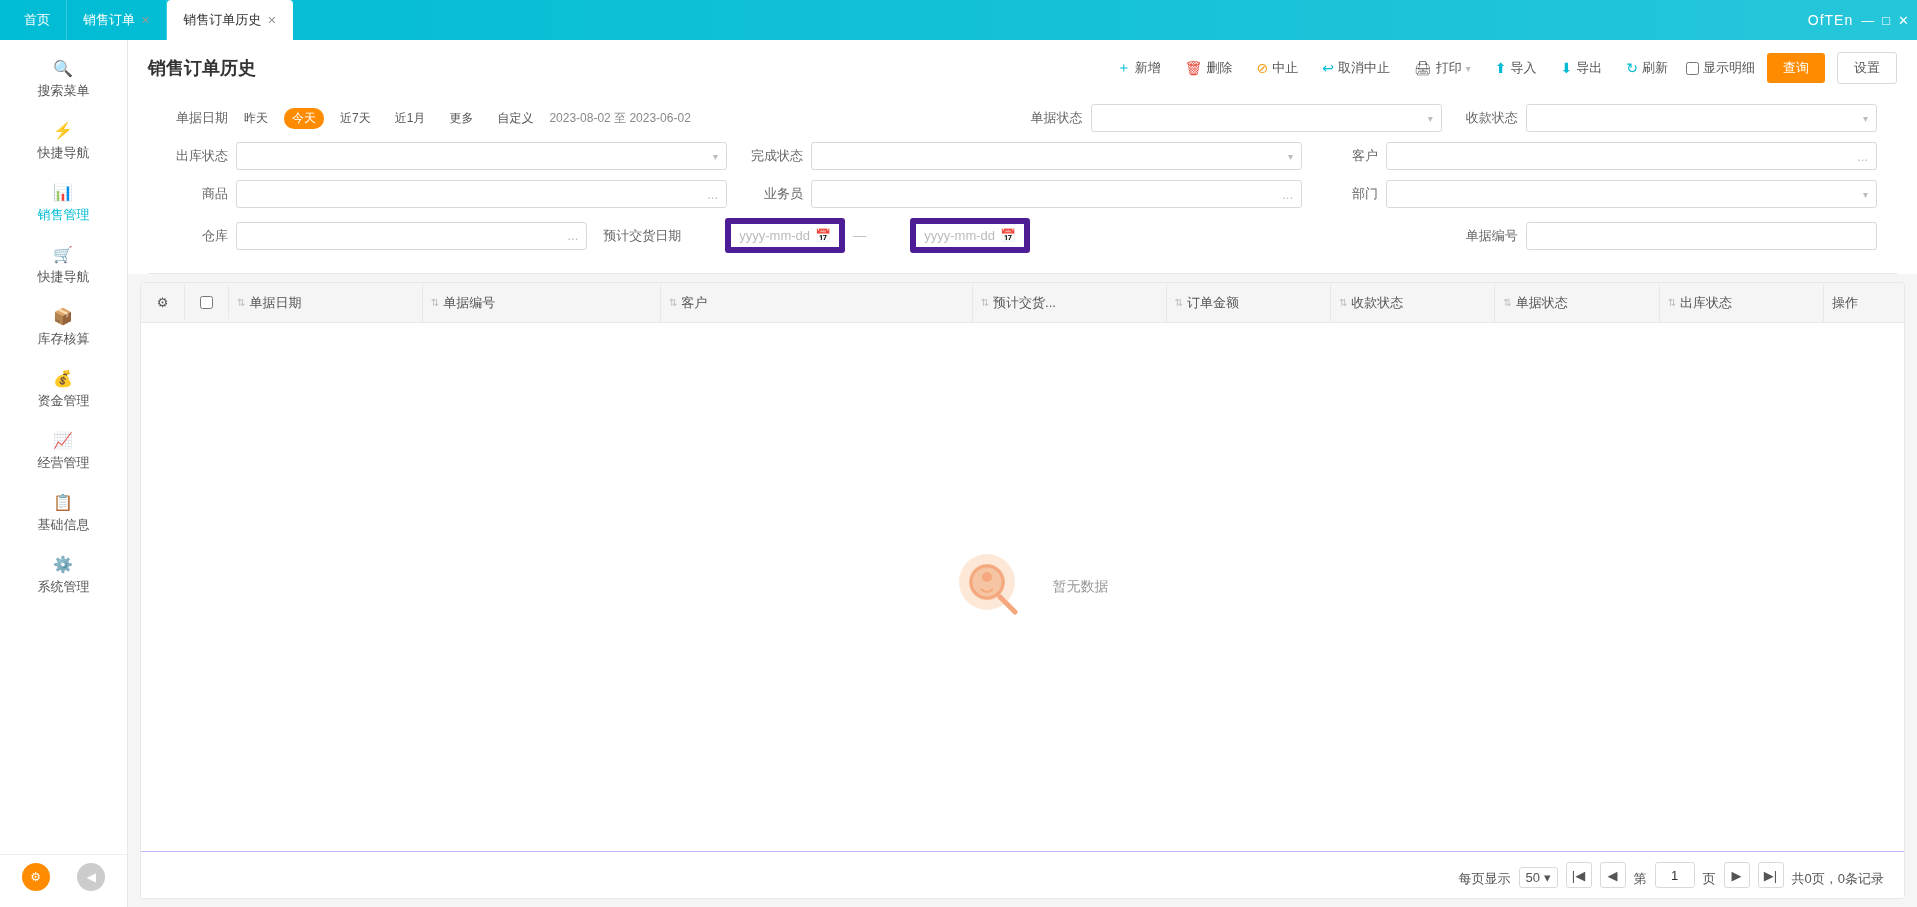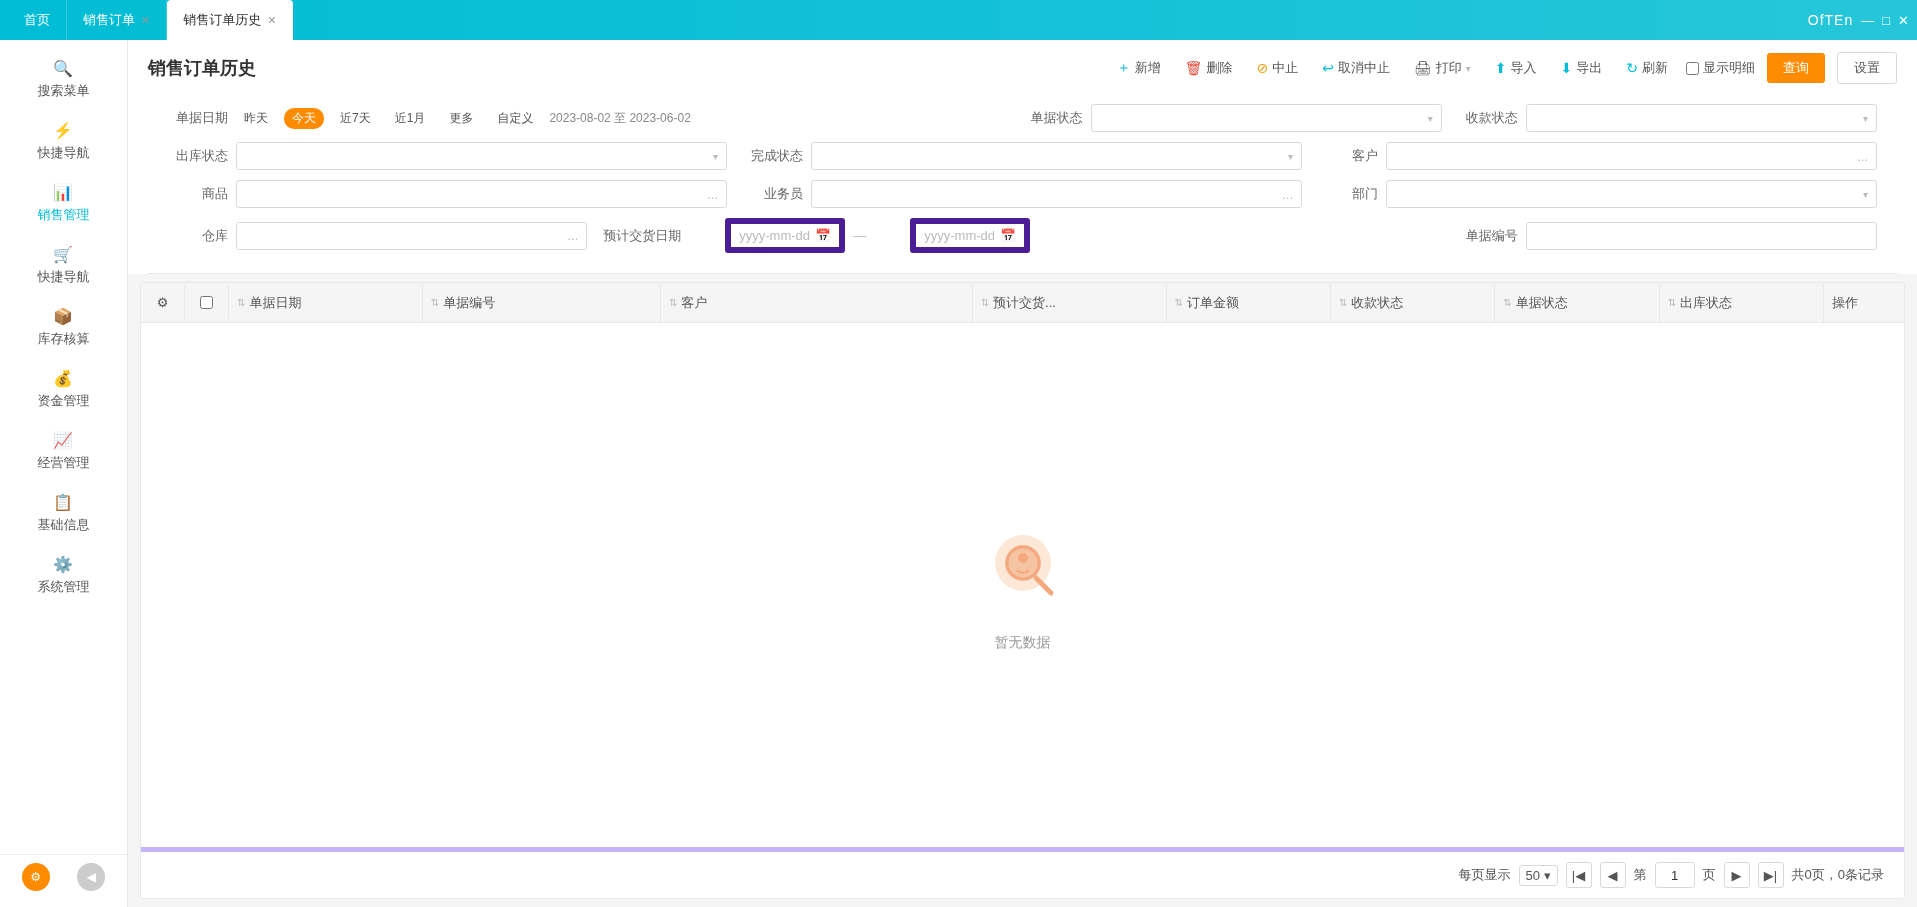--- a/index.html
+++ b/index.html
@@ -313,41 +313,41 @@
 
     .table-body {
       flex: 1;
       display: flex;
       flex-direction: column;
       align-items: center;
       justify-content: center;
     }
     .empty-state {
       display: flex;
-      flex-direction: column;
+      flex-direction: row;
       align-items: center;
       gap: 16px;
       text-align: right;
     }
     .empty-icon {
       width: 100px;
       height: 100px;
     }
     .empty-text {
       color: #999;
       font-size: 14px;
     }
 
     
     .pagination {
       background: #fff;
-      border-top: 5px solid #c4b5fd;
+      border-top: 1px solid #c4b5fd;
       padding: 10px 20px;
       display: flex;
-      align-items: center;
+      align-items: flex-end;
       justify-content: flex-end;
       gap: 8px;
       font-size: 13px;
       color: #555;
     }
     .page-size-select {
       border: 1px solid #d9d9d9;
       border-radius: 3px;
       padding: 2px 6px;
       display: flex;

